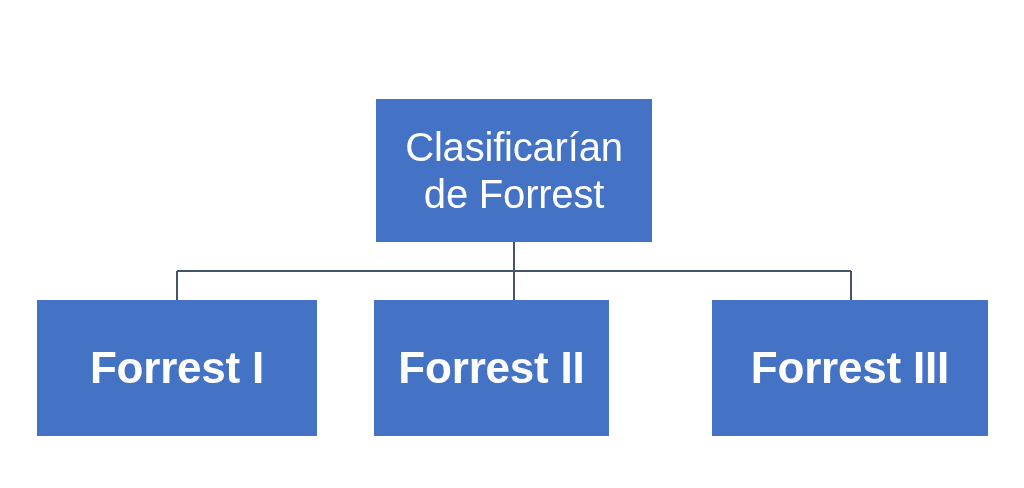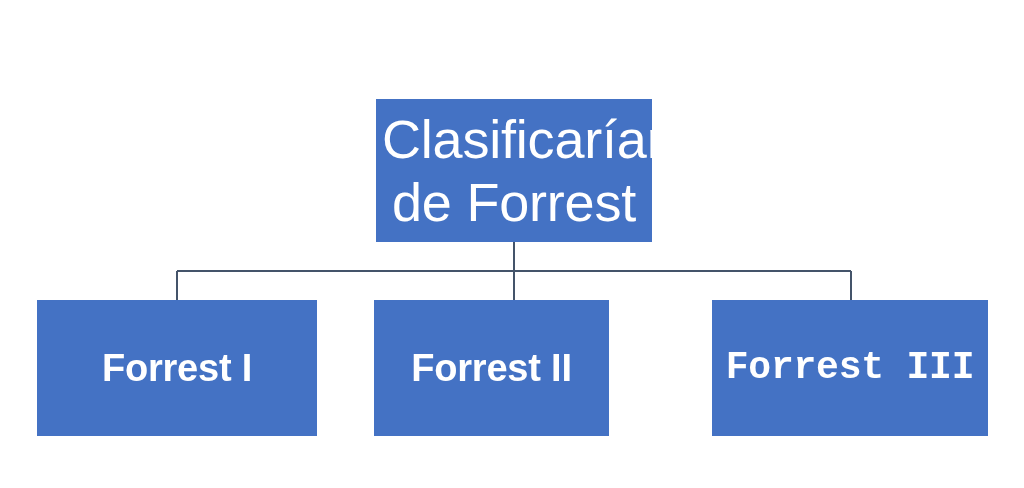--- a/index.html
+++ b/index.html
@@ -35,34 +35,34 @@
     text-align: center;
     color: #ffffff;
     line-height: 1.16;
     -webkit-font-smoothing: antialiased;
   }
   .node-root {
     left: 376px;
     top: 99px;
     width: 276px;
     height: 143px;
-    font-size: 54px;
+    font-size: 40px;
     font-weight: 400;
     letter-spacing: -0.2px;
   }
   .node-child {
     top: 300px;
     height: 136px;
-    font-size: 38px;
+    font-size: 44px;
     font-weight: 700;
     letter-spacing: -0.2px;
   }
   .node-child-1 { left: 37px;  width: 280px; }
   .node-child-2 { left: 374px; width: 235px; }
-  .node-child-3 { left: 712px; width: 276px; font-family: Liberation Mono, monospace; }
+  .node-child-3 { left: 712px; width: 276px; }
   .node-label {
     display: block;
     width: 100%;
     padding: 0 6px;
     box-sizing: border-box;
     white-space: pre-line;
   }
 </style>
 </head>
 <body>

